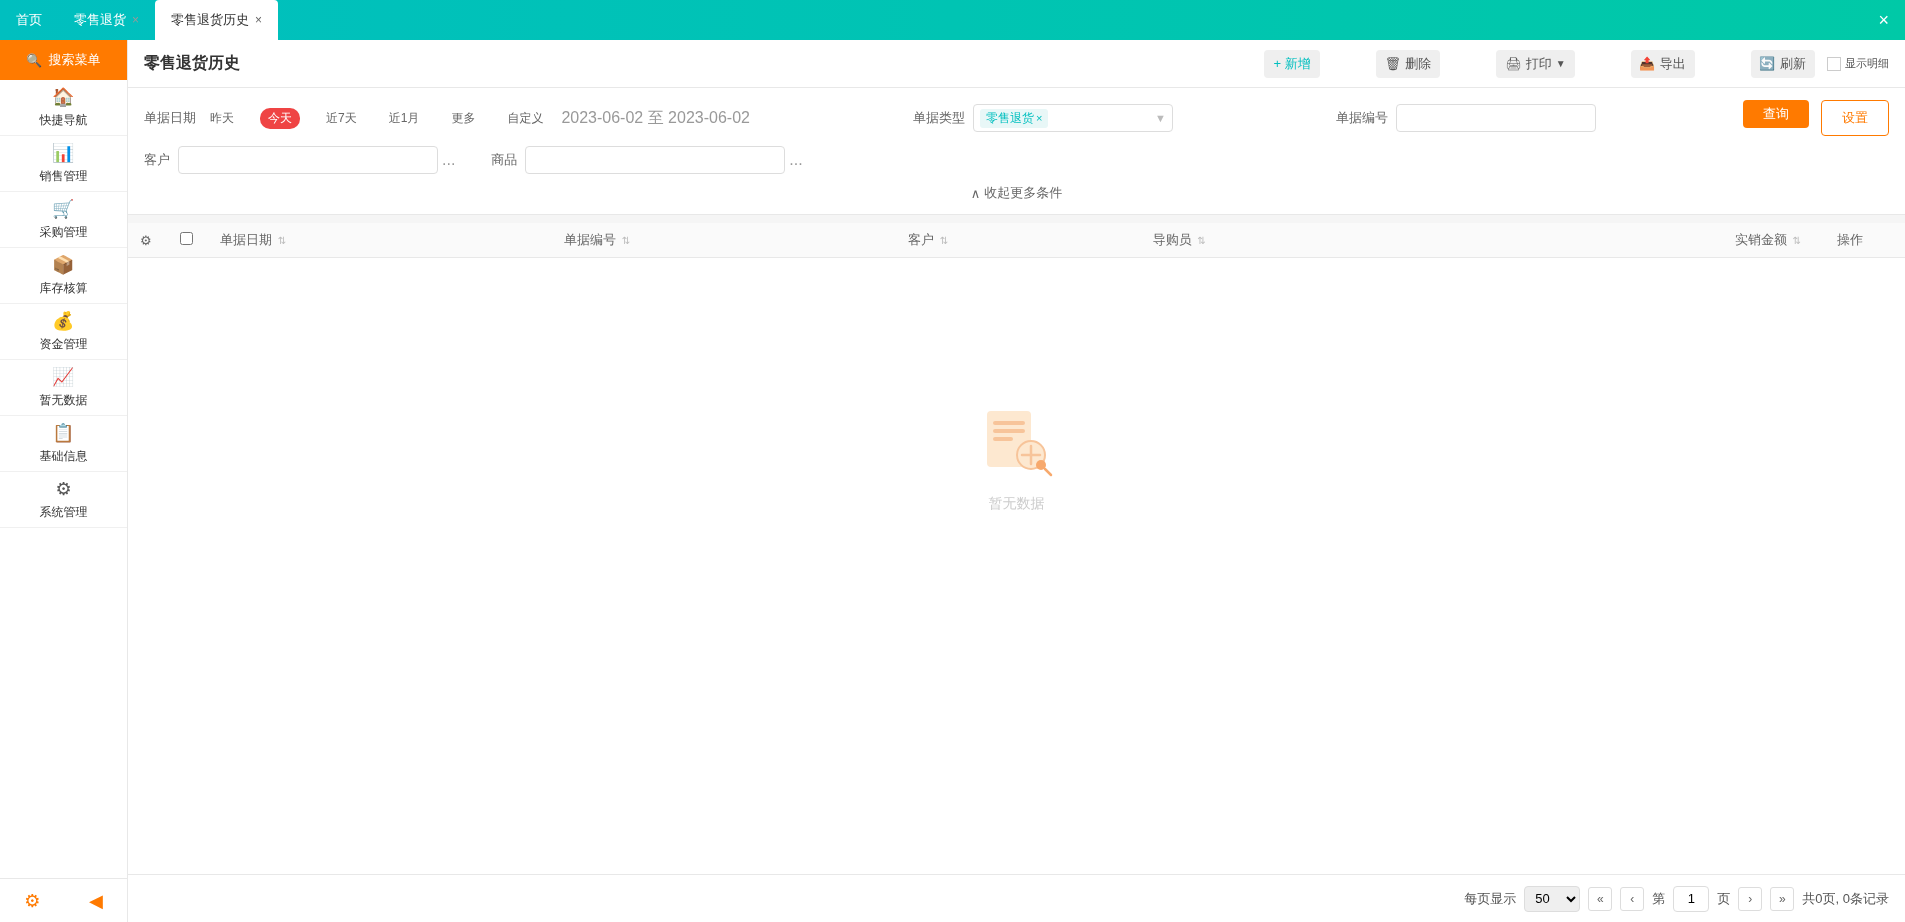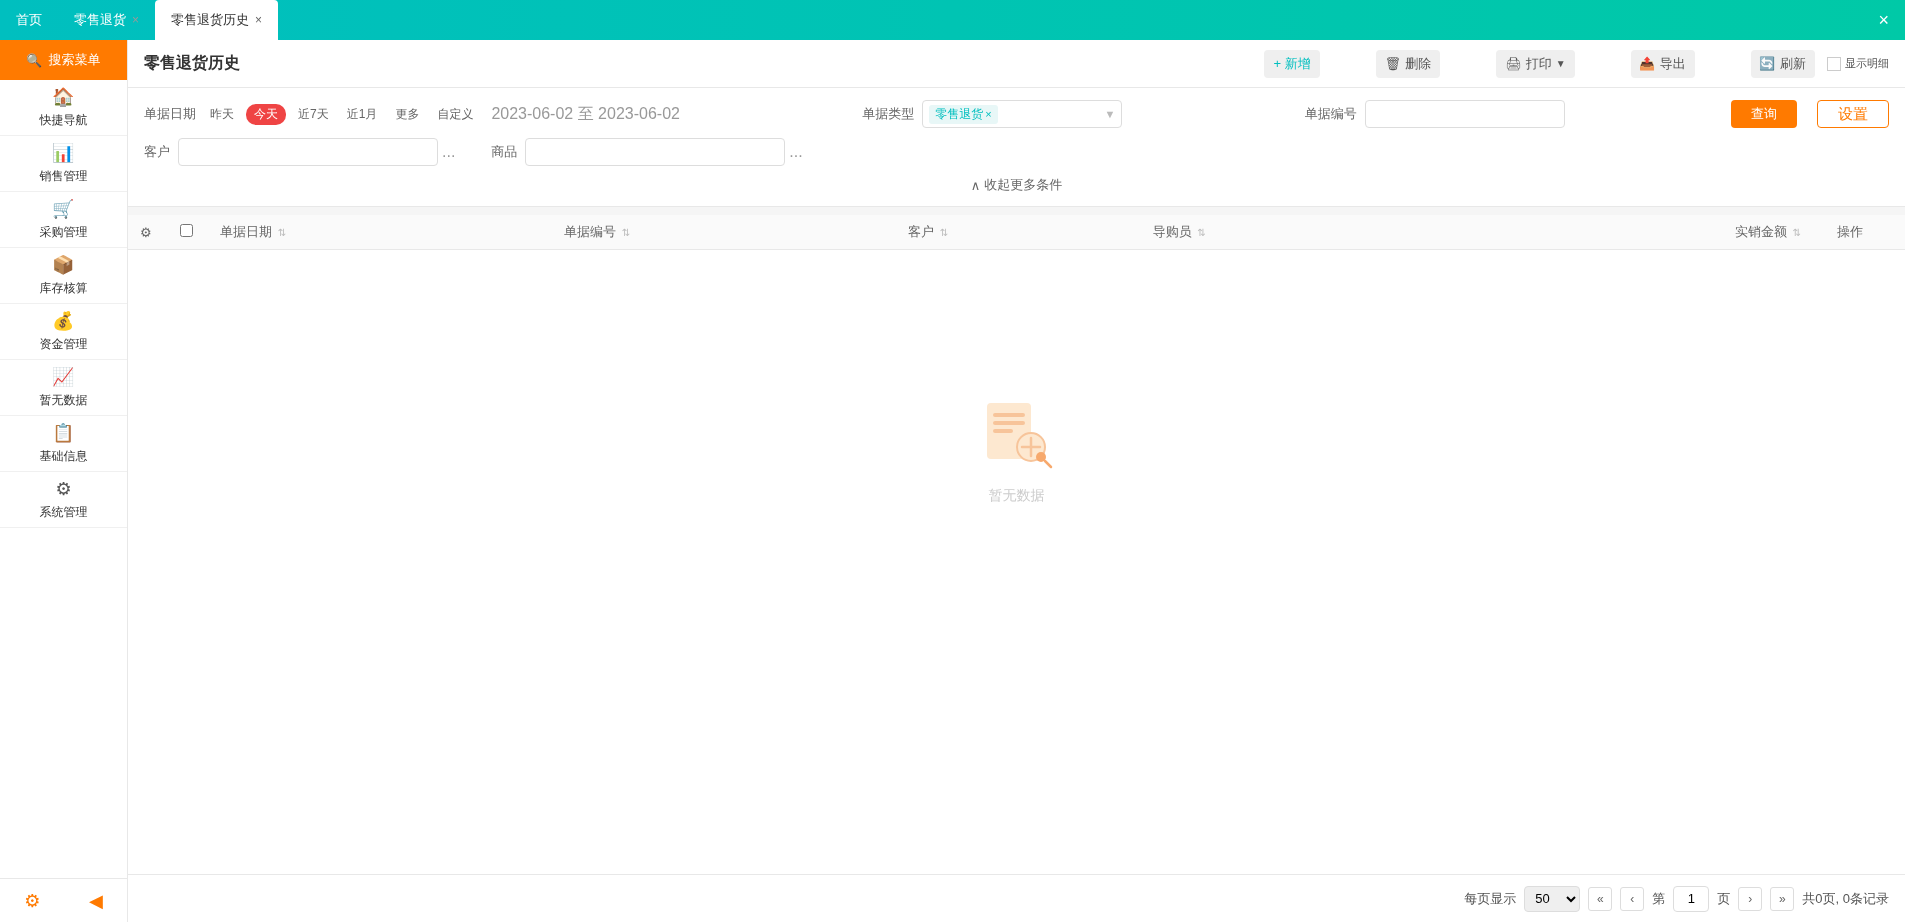--- a/index.html
+++ b/index.html
@@ -180,21 +180,21 @@
     }
     .filter-label {
       font-size: 13px;
       color: #666;
       white-space: nowrap;
       margin-right: 8px;
     }
     .filter-date-options {
       display: flex;
       align-items: center;
-      gap: 6px;
+      gap: 20px;
       margin-right: 12px;
     }
     .date-opt {
       font-size: 12px;
       color: #666;
       cursor: pointer;
       padding: 2px 6px;
       border-radius: 3px;
     }
     .date-opt.active {
@@ -267,23 +267,23 @@
       font-size: 13px;
       cursor: pointer;
       height: 28px;
     }
     .btn-set {
       background: #fff;
       color: #ff7a00;
       border: 1px solid #ff7a00;
       border-radius: 4px;
       padding: 4px 20px;
-      font-size: 15px;
-      cursor: pointer;
-      height: 28px;
+      font-size: 13px;
+      cursor: pointer;
+      height: 36px;
     }
 
     
     .table-area {
       flex: 1;
       background: #fff;
       overflow: auto;
       margin: 8px 0 0 0;
       position: relative;
     }
@@ -494,21 +494,21 @@
           <span style="color:#bbb;font-size:11px;">▼</span>
         </div>
 
         <span style="flex:1;"></span>
 
         <span class="filter-label" style="margin-left:32px;">单据编号</span>
         <input class="filter-input" style="width: 200px;" value="">
 
         <span style="flex:1;"></span>
 
-        <div style="display:flex;gap:20px;margin-left:16px;">
+        <div style="display:flex;gap:12px;margin-left:16px;">
           <button class="btn-query">查询</button>
           <button class="btn-set">设置</button>
         </div>
       </div>
 
       <div class="filter-row">
         <span class="filter-label">客户</span>
         <input class="filter-input" style="width: 260px;">
         <span class="filter-ellipsis">...</span>
 

